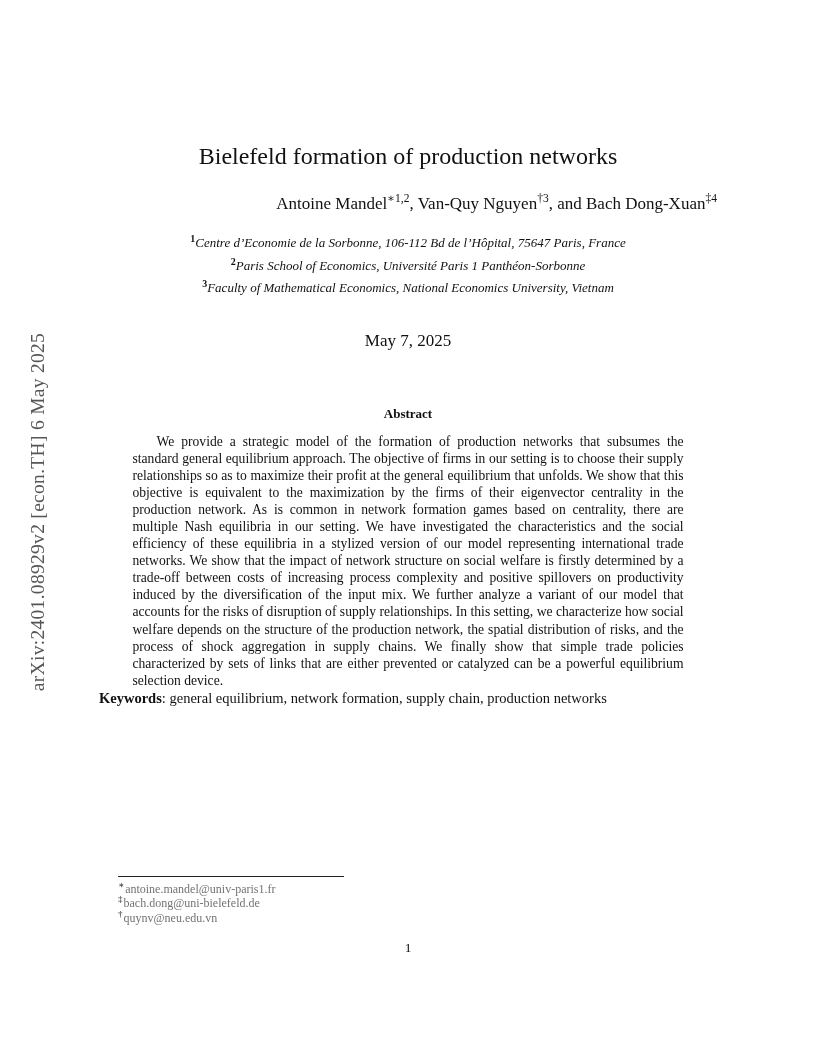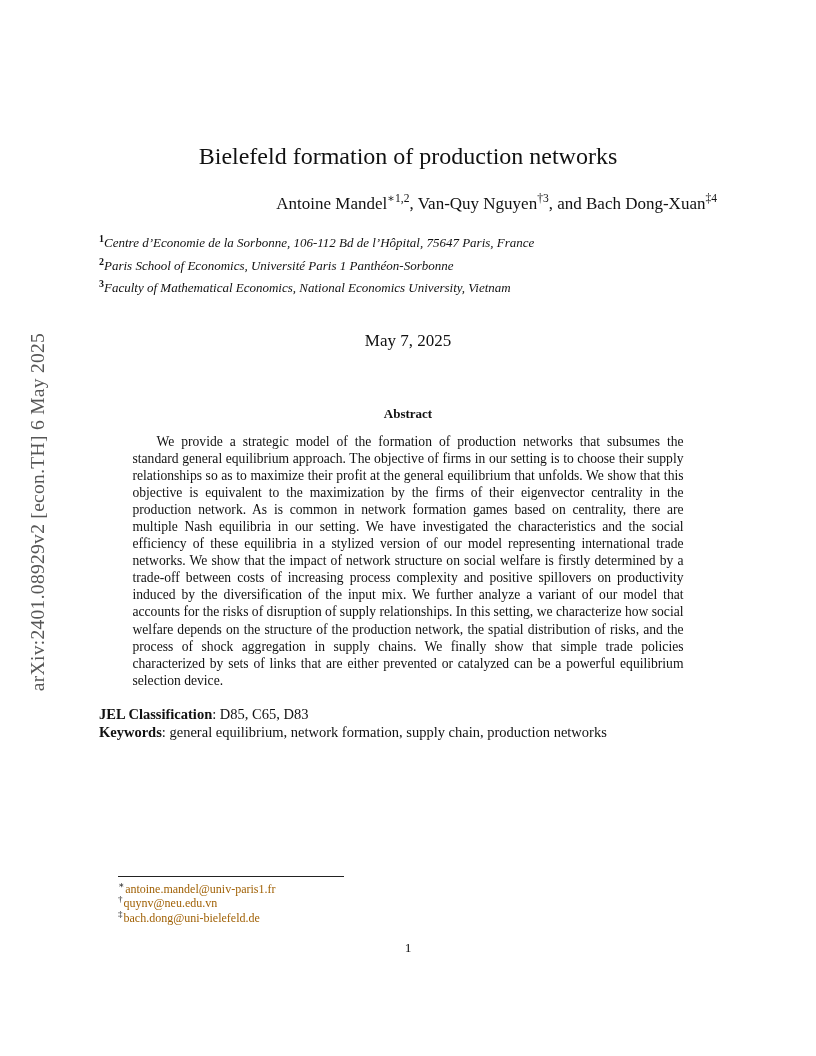--- a/index.html
+++ b/index.html
@@ -37,21 +37,21 @@
   }
   .authors {
     text-align: right;
     font-size: 17px;
     margin-top: 22px;
     line-height: 22px;
   }
   sup { font-size: 68%; line-height: 0; }
   .affiliations {
     margin-top: 17px;
-    text-align: left;
+    text-align: center;
     font-style: italic;
     font-size: 13px;
     line-height: 22.5px;
   }
   .affiliations sup { font-style: normal; font-weight: bold; font-size: 10px; }
   .date {
     text-align: center;
     font-size: 17px;
     margin-top: 31px;
   }
@@ -83,21 +83,21 @@
     font-size: 12px;
     line-height: 14.3px;
   }
   .fn-rule {
     width: 226px;
     border: 0;
     border-top: 1.4px solid #222;
     margin: 0 0 5px 18px;
   }
   .fn { margin-left: 18px; }
-  .fn a { color: #a16207; text-decoration: none; font-family: Liberation Serif, serif; }
+  .fn a { color: #737373; text-decoration: none; font-family: Liberation Serif, serif; }
   .fn sup { color: #111; font-size: 9px; margin-right: 1px; }
   .page-number {
     position: absolute;
     top: 940px;
     left: 0;
     width: 816px;
     text-align: center;
     font-size: 13.5px;
   }
 </style>
@@ -118,28 +118,27 @@
       <div class="affil"><sup>1</sup><span>Centre d’Economie de la Sorbonne, 106-112 Bd de l’Hôpital, 75647 Paris, France</span></div>
       <div class="affil"><sup>2</sup><span>Paris School of Economics, Université Paris 1 Panthéon-Sorbonne</span></div>
       <div class="affil"><sup>3</sup><span>Faculty of Mathematical Economics, National Economics University, Vietnam</span></div>
     </div>
 
     <div class="date">May 7, 2025</div>
 
     <div class="abstract-heading">Abstract</div>
     <p class="abstract-text">We provide a strategic model of the formation of production networks that subsumes the standard general equilibrium approach. The objective of firms in our setting is to choose their supply relationships so as to maximize their profit at the general equilibrium that unfolds. We show that this objective is equivalent to the maximization by the firms of their eigenvector centrality in the production network. As is common in network formation games based on centrality, there are multiple Nash equilibria in our setting. We have investigated the characteristics and the social efficiency of these equilibria in a stylized version of our model representing international trade networks. We show that the impact of network structure on social welfare is firstly determined by a trade-off between costs of increasing process complexity and positive spillovers on productivity induced by the diversification of the input mix. We further analyze a variant of our model that accounts for the risks of disruption of supply relationships. In this setting, we characterize how social welfare depends on the structure of the production network, the spatial distribution of risks, and the process of shock aggregation in supply chains. We finally show that simple trade policies characterized by sets of links that are either prevented or catalyzed can be a powerful equilibrium selection device.</p>
 
-    <div class="meta-line first"><span class="meta-bold">JEL Classification</span><span>: D85, C65, D83</span></div>
 
     <div class="meta-line"><span class="meta-bold">Keywords</span><span>: general equilibrium, network formation, supply chain, production networks</span></div>
 
   </div>
 
   <div class="footnotes">
     <div class="fn-rule"></div>
     <div class="fn"><sup>∗</sup><a href="#">antoine.mandel@univ-paris1.fr</a></div>
+    <div class="fn"><sup>‡</sup><a href="#">bach.dong@uni-bielefeld.de</a></div>
     <div class="fn"><sup>†</sup><a href="#">quynv@neu.edu.vn</a></div>
-    <div class="fn"><sup>‡</sup><a href="#">bach.dong@uni-bielefeld.de</a></div>
   </div>
 
   <div class="page-number">1</div>
 
 </div>
 
 </body></html>

